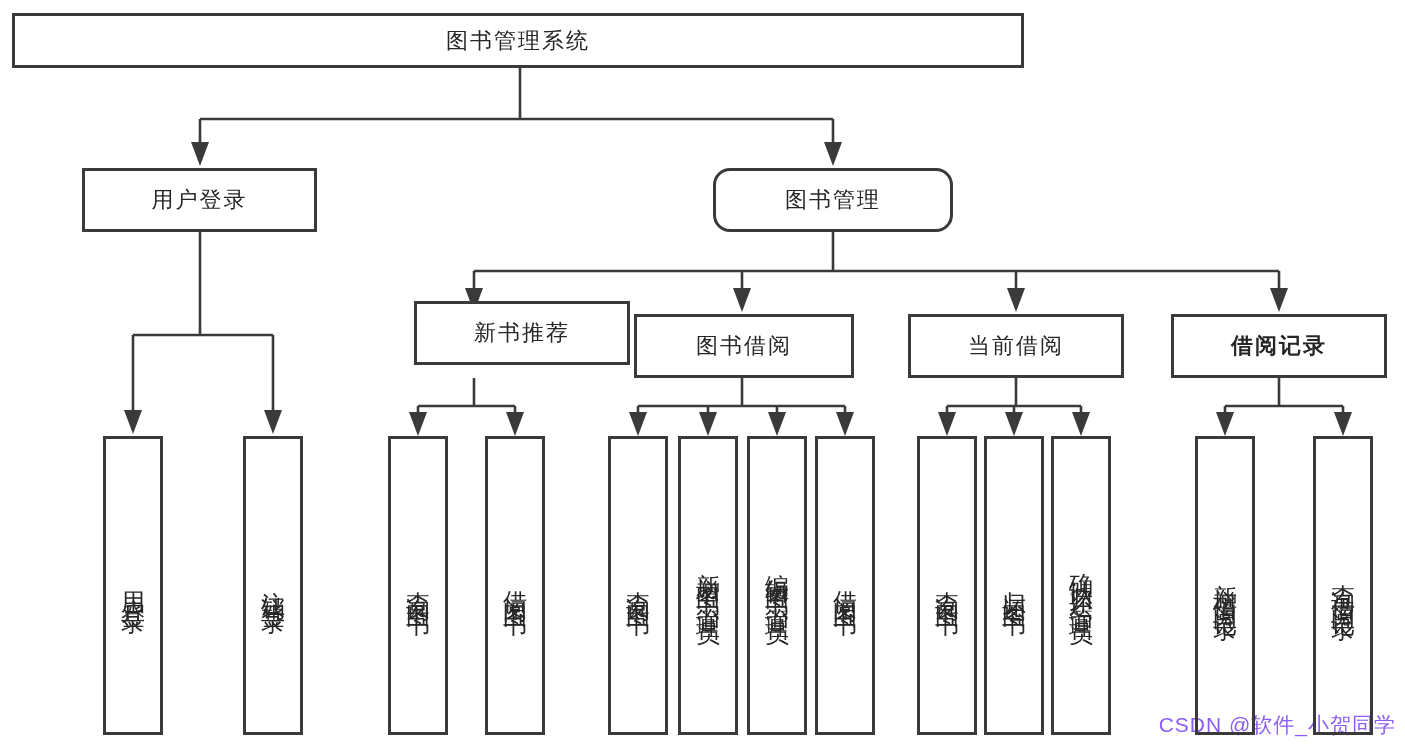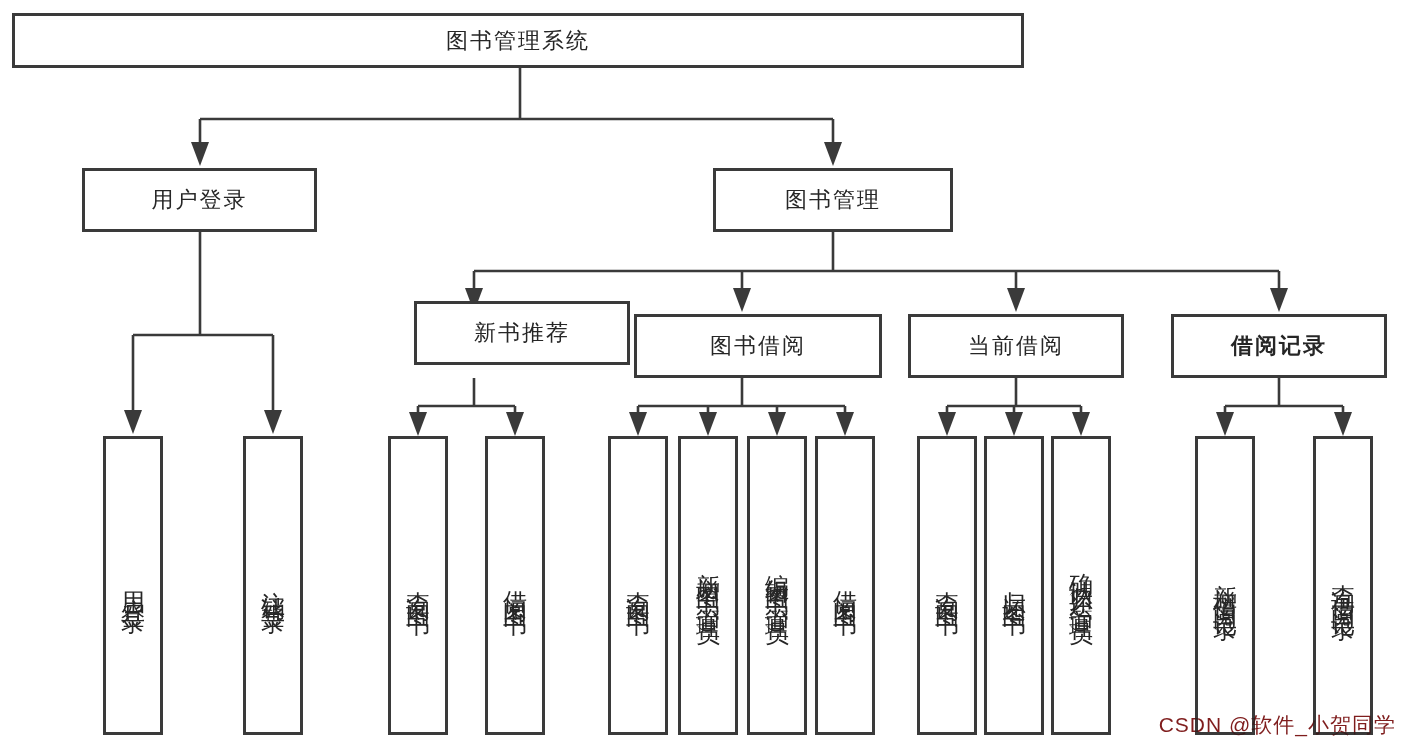--- a/index.html
+++ b/index.html
@@ -35,21 +35,21 @@
     line-height: 1;
     white-space: nowrap;
     color: #262626;
   }
   #watermark {
     position: absolute;
     top: 711px;
     right: 9px;
     font-size: 21px;
     letter-spacing: 1px;
-    color: #7f1d1d;
+    color: #8b5cf6;
     mix-blend-mode: darken;
     z-index: 5;
     white-space: nowrap;
   }
 </style>
 </head>
 <body>
 
 <div id="canvas">
 
@@ -97,28 +97,28 @@
     </g>
   </svg>
 
   <div class="node h-node" style="left:12px; top:13px; width:1012px; height:55px;">
     <span>图书管理系统</span>
   </div>
 
   <div class="node h-node" style="left:82px; top:168px; width:235px; height:64px;">
     <span>用户登录</span>
   </div>
-  <div class="node h-node" style="left:713px; top:168px; width:240px; height:64px;">
+  <div class="node h-node" style="left:713px; top:168px; width:240px; height:64px;border-radius:17px;">
     <span>图书管理</span>
   </div>
 
   <div class="node h-node" style="left:366px; top:301px; width:216px; height:64px;margin-left:48px;">
     <span>新书推荐</span>
   </div>
-  <div class="node h-node" style="left:634px; top:314px; width:248px; height:64px;">
+  <div class="node h-node" style="left:634px; top:314px; width:220px; height:64px;">
     <span>图书借阅</span>
   </div>
   <div class="node h-node" style="left:908px; top:314px; width:216px; height:64px;text-align:center;">
     <span>当前借阅</span>
   </div>
   <div class="node h-node" style="left:1171px; top:314px; width:216px; height:64px;font-weight:bold;">
     <span>借阅记录</span>
   </div>
 
   <div class="node v-node" style="left:103px; top:436px; width:60px; height:299px;">

